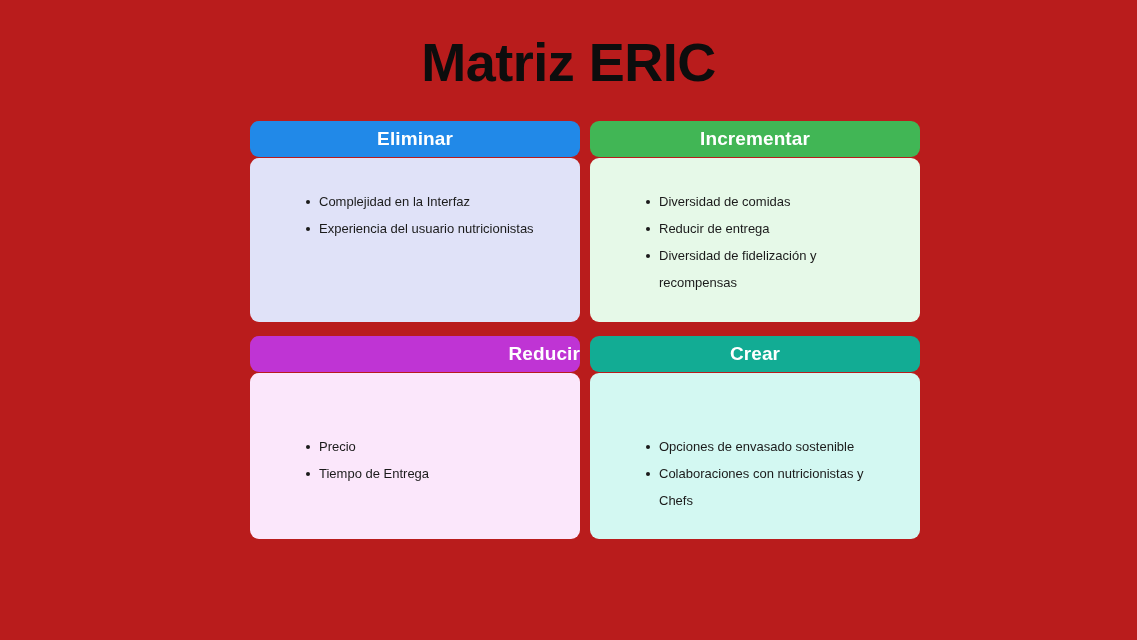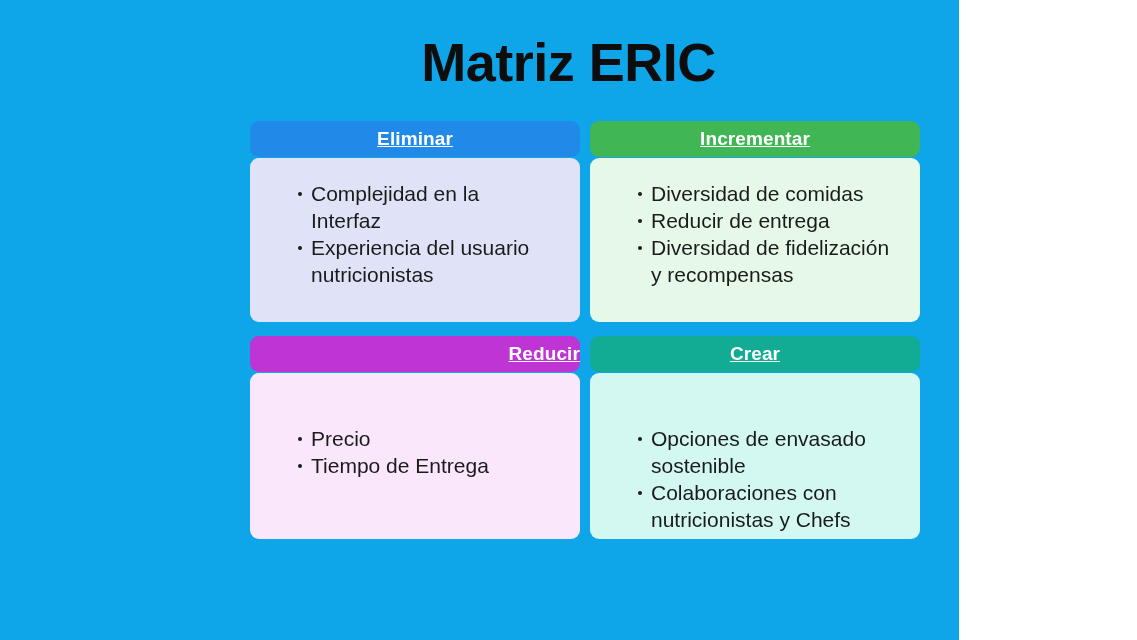--- a/index.html
+++ b/index.html
@@ -9,23 +9,23 @@
   }
   body {
     width: 1137px;
     height: 640px;
     background: #ffffff;
     font-family: "Liberation Sans", sans-serif;
     overflow: hidden;
   }
   .slide {
     position: relative;
-    width: 959px;
+    width: 1137px;
     height: 640px;
-    background: #0ea5e9;
+    background: #b91c1c;
   }
 
   
   .slide-title {
     position: absolute;
     left: 0;
     top: 30px;
     width: 1137px;
     text-align: center;
     font-size: 54px;
@@ -62,35 +62,34 @@
     border-radius: 9px;
     display: flex;
     align-items: center;
     justify-content: center;
     color: #ffffff;
     font-size: 19px;
     font-weight: bold;
     letter-spacing: 0.1px;
     position: relative;
     z-index: 2;
-    text-decoration: underline;
   }
 
   .q-body {
     flex: 1 1 auto;
     margin-top: 1px;
     border-radius: 9px;
     overflow: hidden;
   }
 
   .q-list {
     list-style: none;
-    margin: 8px;
+    margin: 16px;
     padding: 14px 18px 10px 40px;
-    font-size: 21px;
+    font-size: 13px;
     line-height: 27px;
     color: #1b1b1b;
   }
   .q-body.pad-low .q-list {
     padding-top: 44px;
   }
 
   .q-list li {
     position: relative;
     padding-left: 13px;

